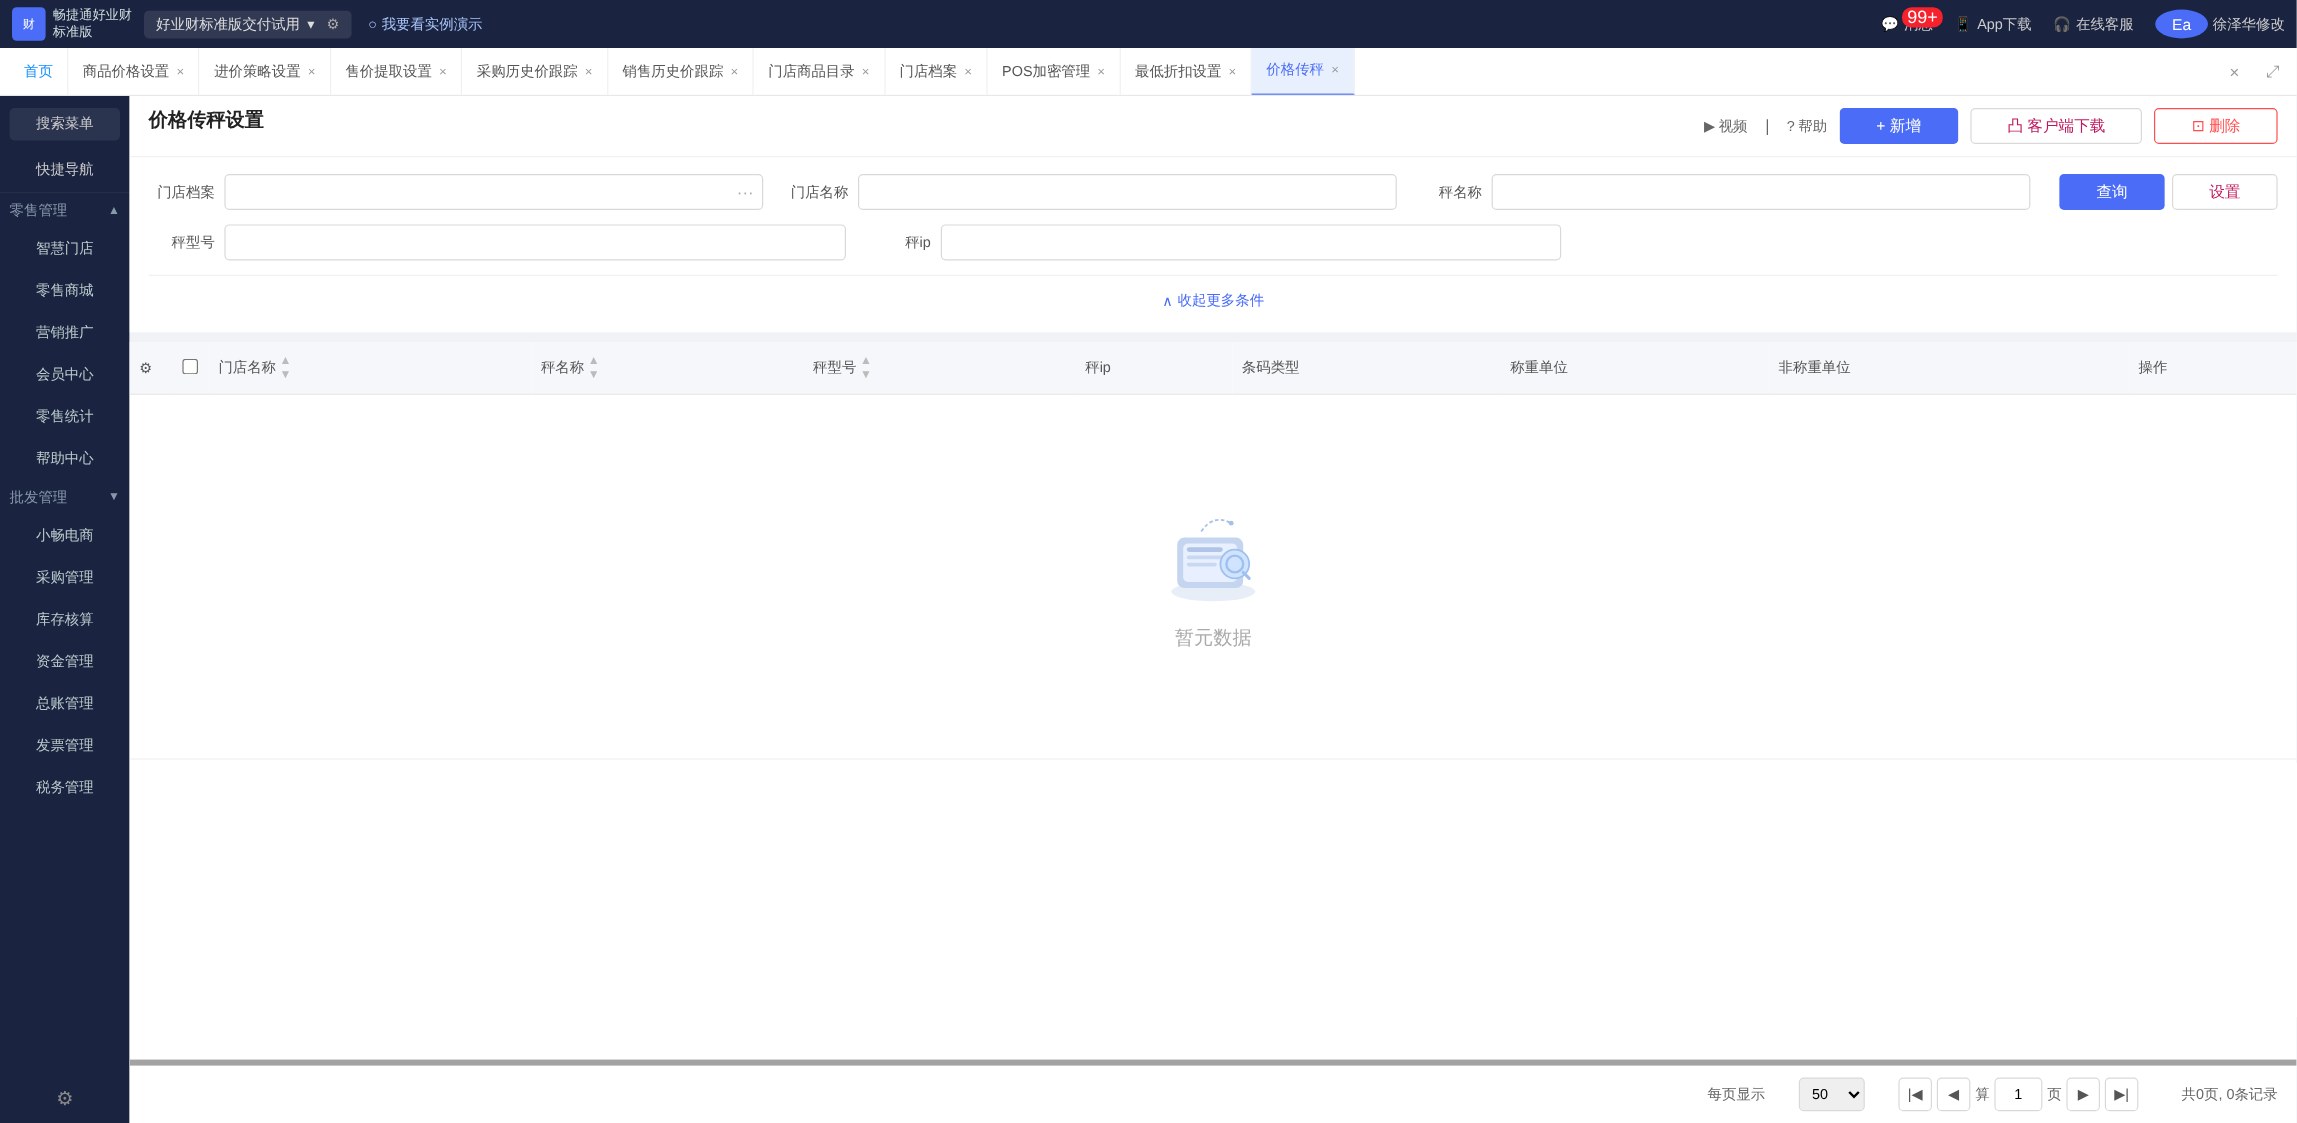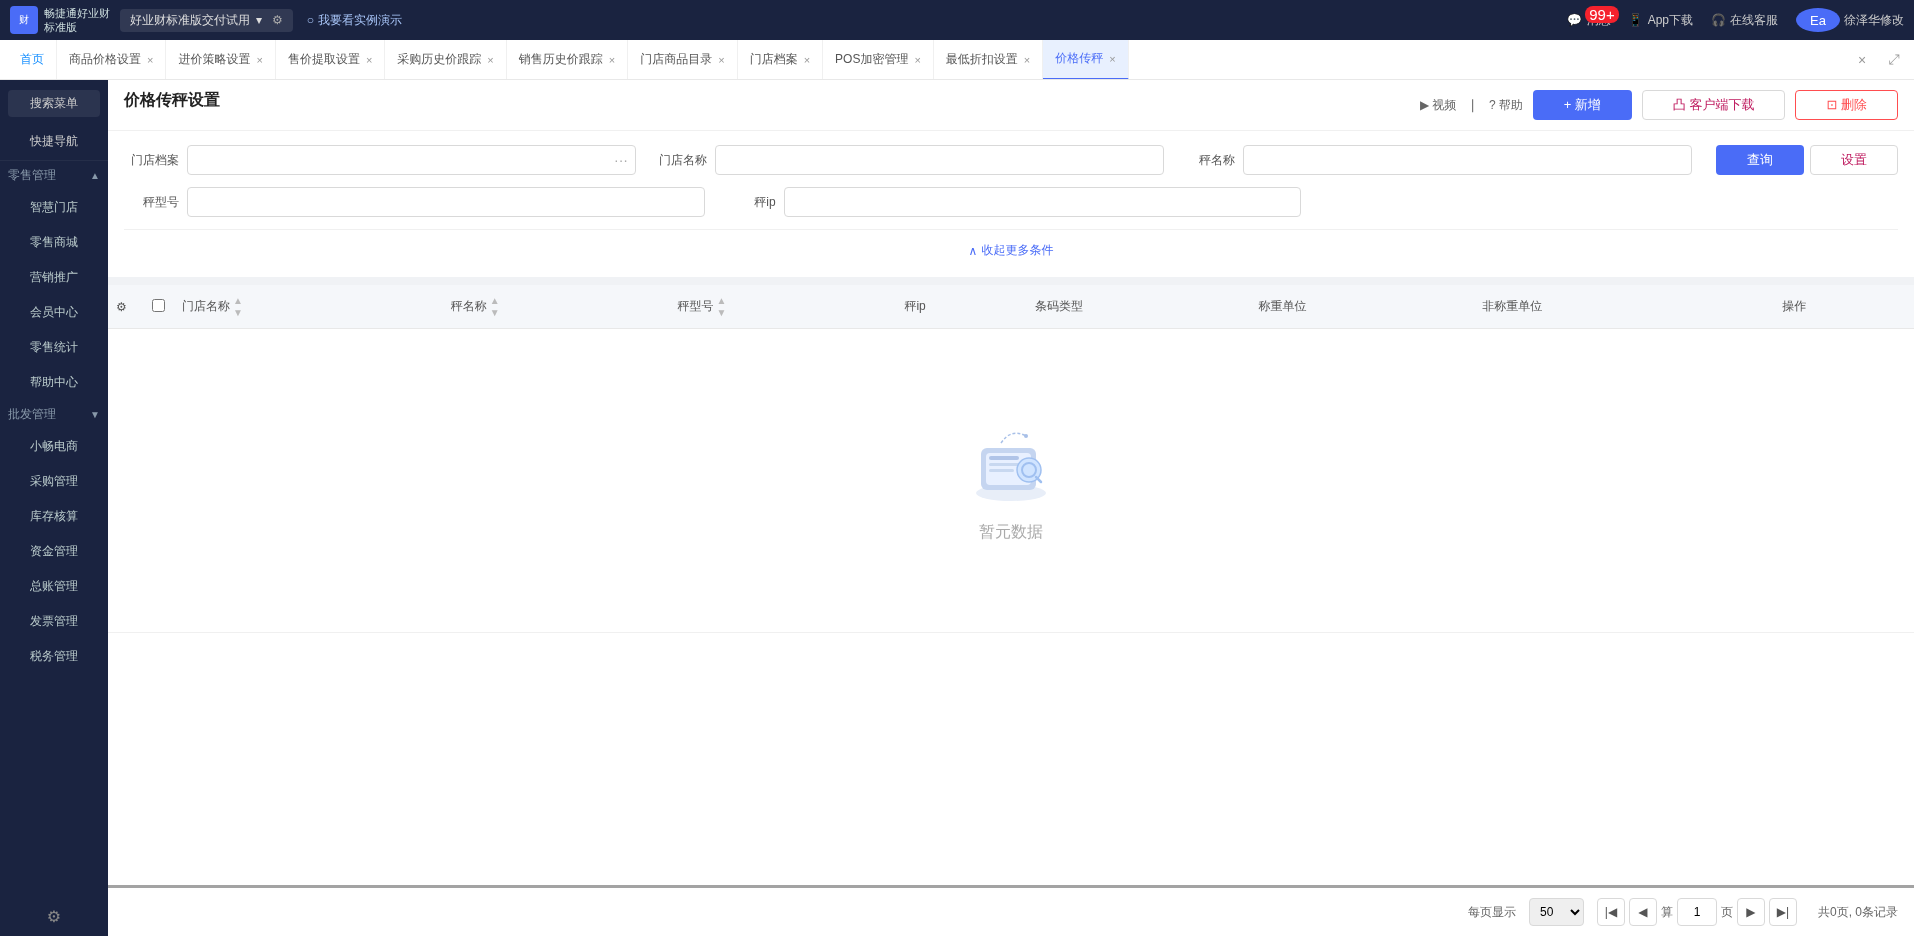--- a/index.html
+++ b/index.html
@@ -69,21 +69,21 @@
     .th-sortable { display: flex; align-items: center; gap: 3px; cursor: pointer; }
     .sort-icon { color: #bbb; font-size: 10px; display: flex; flex-direction: column; gap: 1px; }
     .settings-th { width: 36px; text-align: center; }
     .checkbox-th { width: 30px; text-align: center; }
 
     .empty-state { display: flex; flex-direction: column; align-items: center; justify-content: center; padding: 80px 0; }
     .empty-icon { width: 100px; height: 90px; }
     .empty-text { color: #aaa; font-size: 16px; margin-top: 14px; }
 
     
-    .pagination-bar { background: #fff; border-top: 3px solid #a3a3a3; padding: 10px 16px; display: flex; align-items: center; justify-content: flex-end; gap: 13px; flex-shrink: 0; }
+    .pagination-bar { background: #fff; border-top: 5px solid #a3a3a3; padding: 10px 16px; display: flex; align-items: center; justify-content: flex-end; gap: 28px; flex-shrink: 0; }
     .pagination-label { font-size: 12px; color: #666; }
     .page-size-select { height: 28px; border: 1px solid #d9d9d9; border-radius: 4px; font-size: 12px; padding: 0 6px; }
     .page-nav { display: flex; align-items: center; gap: 4px; }
     .page-nav-btn { width: 28px; height: 28px; border: 1px solid #d9d9d9; border-radius: 4px; background: #fff; cursor: pointer; display: flex; align-items: center; justify-content: center; font-size: 12px; color: #555; }
     .page-nav-btn:disabled { color: #ccc; cursor: not-allowed; }
     .page-input-wrap { display: flex; align-items: center; gap: 4px; font-size: 12px; color: #666; }
     .page-input { width: 40px; height: 28px; border: 1px solid #d9d9d9; border-radius: 4px; text-align: center; font-size: 12px; }
     .pagination-info { font-size: 12px; color: #666; margin-left: 8px; }
   </style>
 </head>

